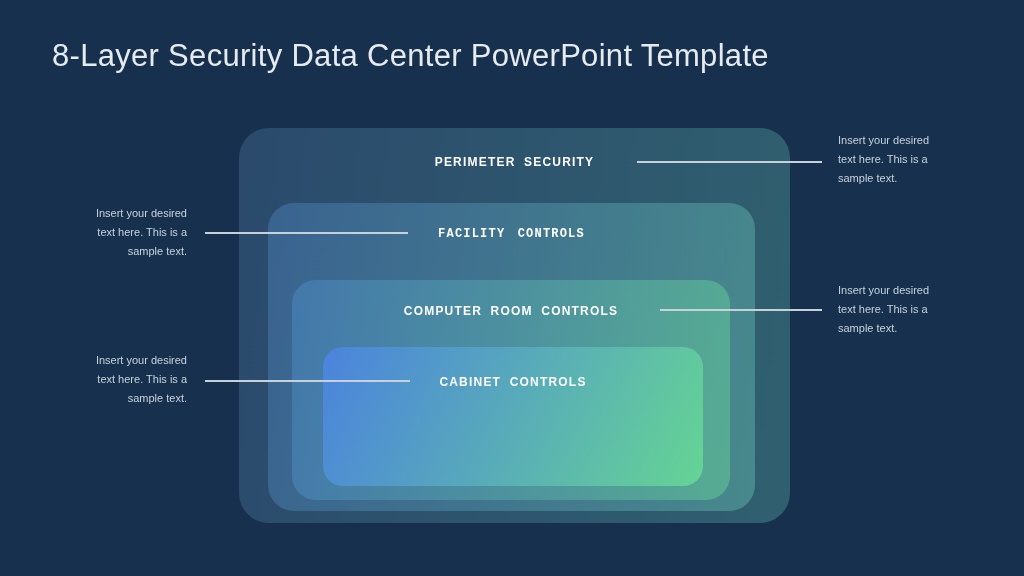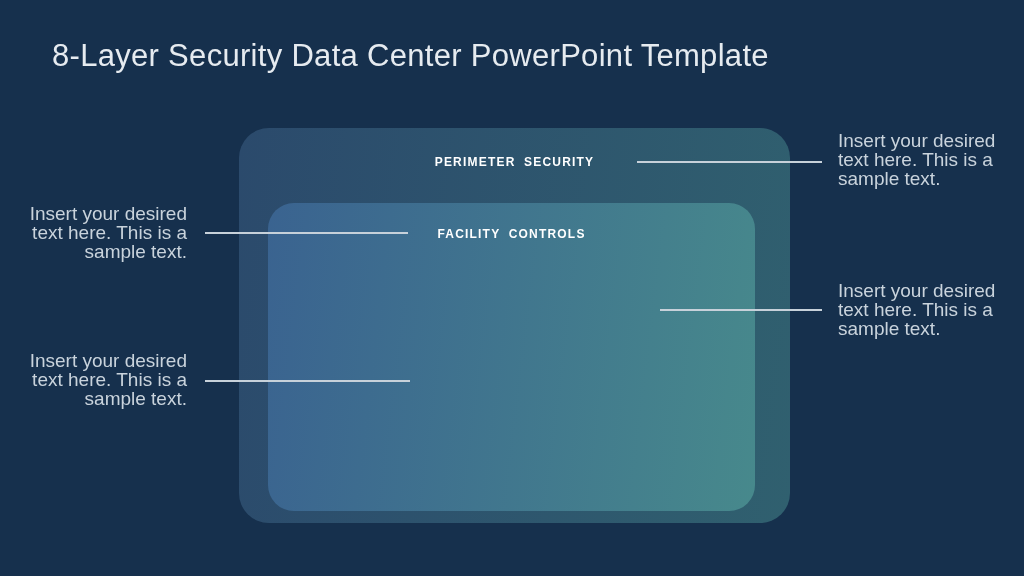--- a/index.html
+++ b/index.html
@@ -31,57 +31,64 @@
     text-align: center;
     color: var(--label-color, #FFFFFF);
     font-weight: 700;
     font-size: 12px;
     line-height: 20px;
     letter-spacing: 1.2px;
     word-spacing: 4px;
     white-space: nowrap;
   }
   #layer-0 > .layer-label { top: 24px; }
-  #layer-1 > .layer-label { top: 21px; }
+  #layer-1 > .layer-label { top: 21px; font-family: Liberation Mono, monospace; }
   #layer-2 > .layer-label { top: 21px; }
   #layer-3 > .layer-label { top: 25px; }
 
   .connector {
     position: absolute; height: 2px;
     background: var(--connector-color, #C7D1DA);
   }
   #line-0 { left: 637px; top: 161px; width: 185px; }
   #line-1 { left: 205px; top: 232px; width: 203px; }
   #line-2 { left: 660px; top: 309px; width: 162px; }
   #line-3 { left: 205px; top: 380px; width: 205px; }
 
   .callout {
     position: absolute;
     color: var(--callout-color, #C9D3DC);
-    font-size: 19px;
+    font-size: 11px;
     line-height: 19px;
   }
   .callout.right-side { text-align: left; }
   .callout.left-side  { text-align: right; }
   #callout-0 { left: 838px;  top: 131px; }
   #callout-1 { right: 837px; top: 204px; }
   #callout-2 { left: 838px;  top: 281px; }
   #callout-3 { right: 837px; top: 351px; }
 </style>
 </head>
 <body style="--bg-color: #16304D; --title-color: #E6EBF0; --label-color: #FFFFFF; --callout-color: #C9D3DC; --connector-color: #C7D1DA;">
 
 <div class="slide-title">8-Layer Security Data Center PowerPoint Template</div>
 
 <div class="layer" id="layer-0" style="background: linear-gradient(97deg, rgb(43, 74, 108), rgb(48, 96, 111));">
   <div class="layer-label">PERIMETER SECURITY</div>
 
   <div class="layer" id="layer-1" style="background: linear-gradient(97deg, rgb(58, 99, 144), rgb(71, 137, 140));">
     <div class="layer-label">FACILITY CONTROLS</div>
 
+    <div class="layer" id="layer-2" style="background: linear-gradient(97deg, rgb(67, 120, 171), rgb(87, 172, 146));">
+      <div class="layer-label">COMPUTER ROOM CONTROLS</div>
+
+      <div class="layer" id="layer-3" style="background: linear-gradient(115deg, rgb(75, 131, 221), rgb(101, 212, 148));">
+        <div class="layer-label">CABINET CONTROLS</div>
+      </div>
+    </div>
   </div>
 </div>
 
 <div class="connector" id="line-0"></div>
 <div class="connector" id="line-1"></div>
 <div class="connector" id="line-2"></div>
 <div class="connector" id="line-3"></div>
 
 <div class="callout right-side" id="callout-0">
   <div>Insert your desired</div>

